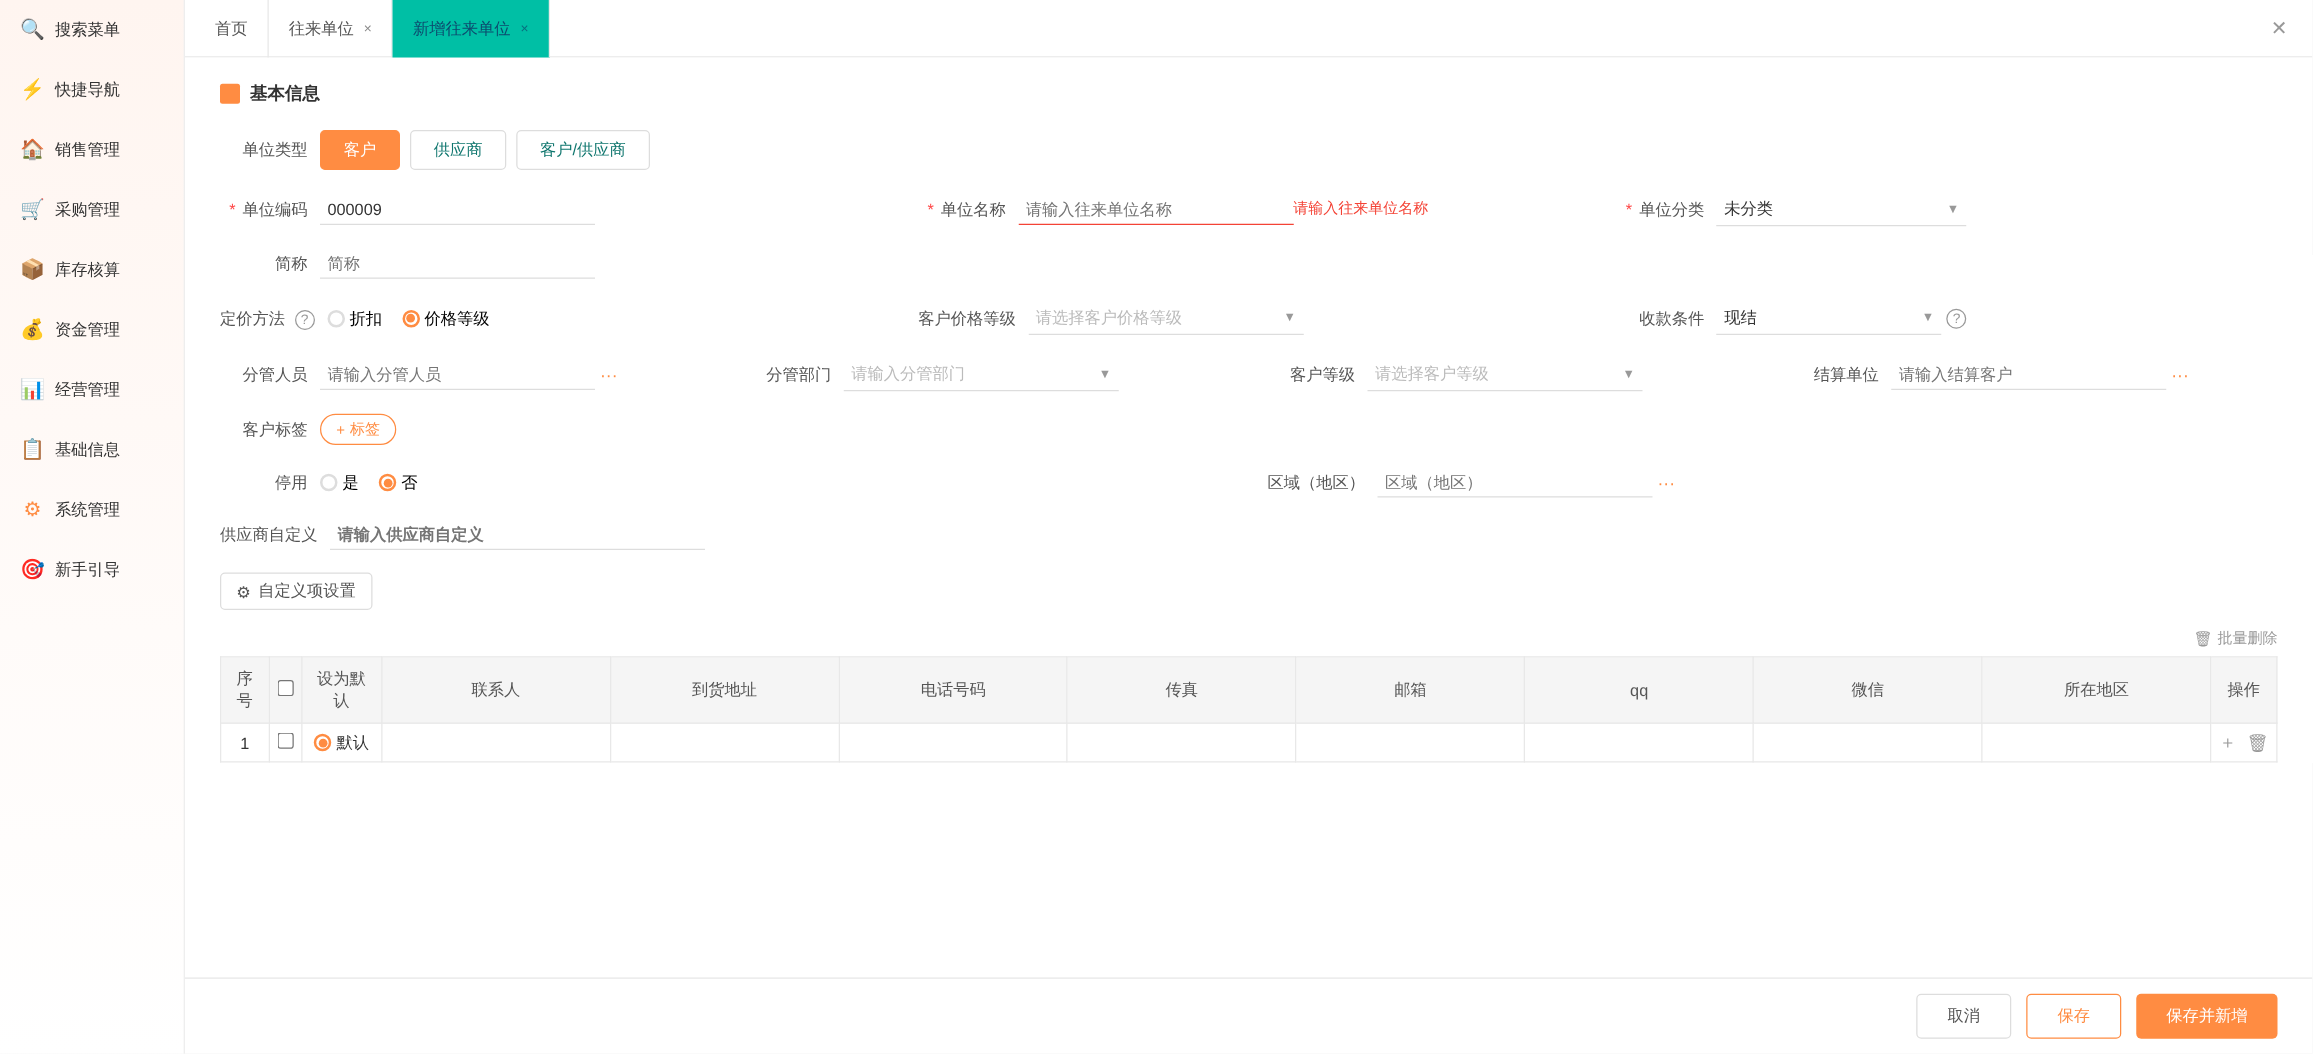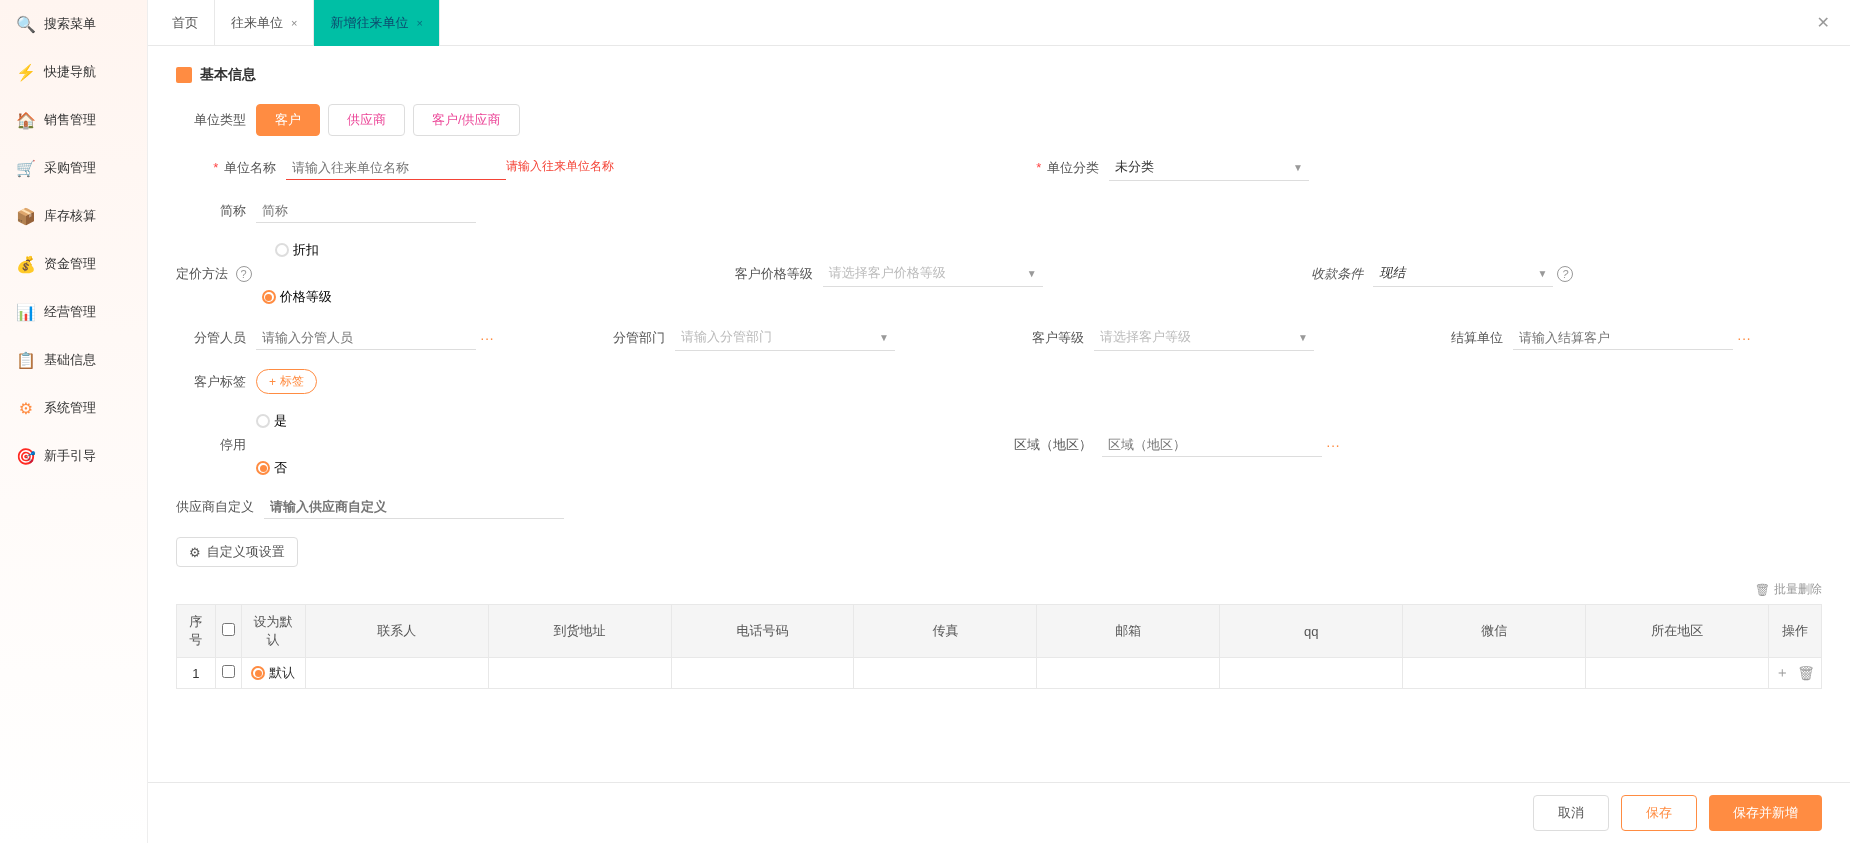--- a/index.html
+++ b/index.html
@@ -174,34 +174,33 @@
       display: flex;
       gap: 8px;
     }
     .type-btn {
       padding: 6px 18px;
       border: 1px solid #ddd;
       border-radius: 4px;
       font-size: 13px;
       cursor: pointer;
       background: #fff;
-      color: #ec4899;
+      color: #0f766e;
     }
     .type-btn.active {
       background: #ff8c42;
       border-color: #ff8c42;
       color: #fff;
     }
 
     
     .radio-group {
       display: flex;
       align-items: center;
-      gap: 29px;
-      flex-direction: column;
+      gap: 16px;
     }
     .radio-item {
       display: flex;
       align-items: center;
       gap: 4px;
       cursor: pointer;
       font-size: 13px;
     }
     .radio-circle {
       width: 14px; height: 14px;
@@ -438,20 +437,27 @@
         <span class="form-label">单位类型</span>
         <div class="type-btns">
           <button class="type-btn active">客户</button>
           <button class="type-btn">供应商</button>
           <button class="type-btn">客户/供应商</button>
         </div>
       </div>
     </div>
 
     <div class="form-row">
+      <div class="form-field">
+        <span class="form-label">
+          <span class="required-star">*</span>
+          <span>单位编码</span>
+        </span>
+        <input class="form-input" type="text" value="000009" style="">
+      </div>
       <div class="form-field" style="margin-left:30px;">
         <span class="form-label">
           <span class="required-star">*</span>
           <span>单位名称</span>
         </span>
         <div style="display:flex;flex:1;">
           <input class="form-input error-border" type="text" placeholder="请输入往来单位名称" style="">
           <span class="error-msg" style="margin-left:0;">请输入往来单位名称</span>
         </div>
       </div>
@@ -491,21 +497,21 @@
           </div>
         </div>
       </div>
       <div class="form-field" style="margin-left:30px;">
         <span class="form-label">客户价格等级</span>
         <div class="form-select-wrapper">
           <span class="form-select-value placeholder">请选择客户价格等级</span>
           <span class="chevron">▼</span>
         </div>
       </div>
-      <div class="form-field" style="margin-left:30px;font-style:italic;">
+      <div class="form-field" style="margin-left:30px;">
         <span class="form-label">收款条件</span>
         <div class="form-select-wrapper" style="max-width:180px;">
           <span class="form-select-value">现结</span>
           <span class="chevron">▼</span>
         </div>
         <span class="help-icon">?</span>
       </div>
     </div>
 
     <div class="form-row">

